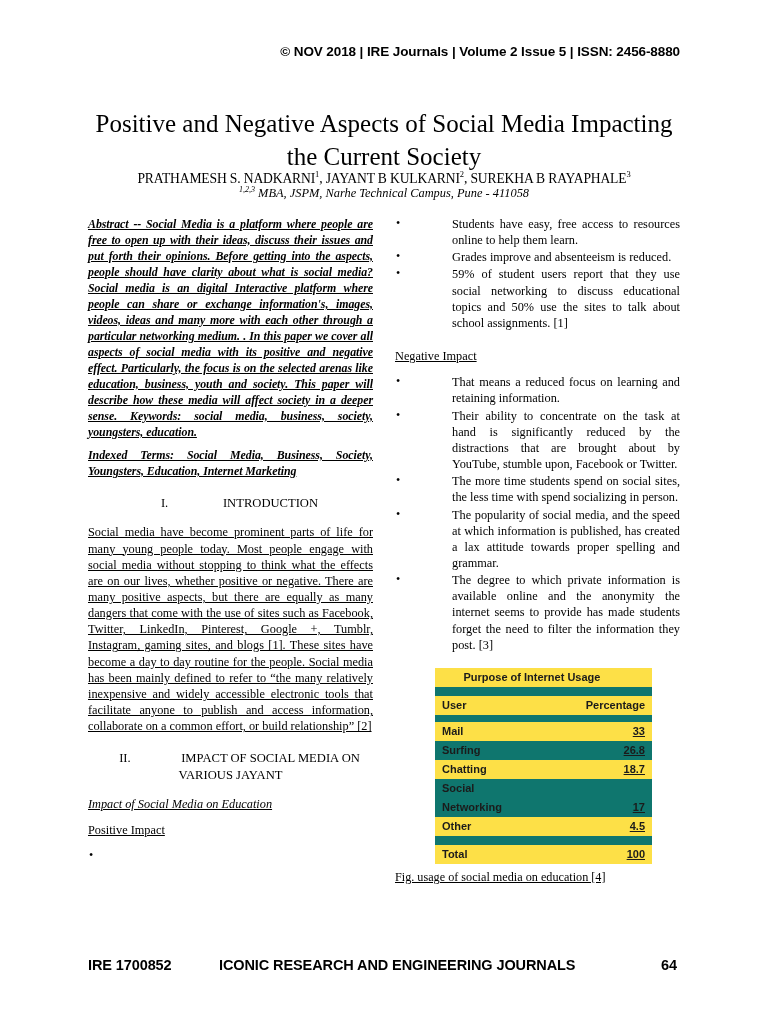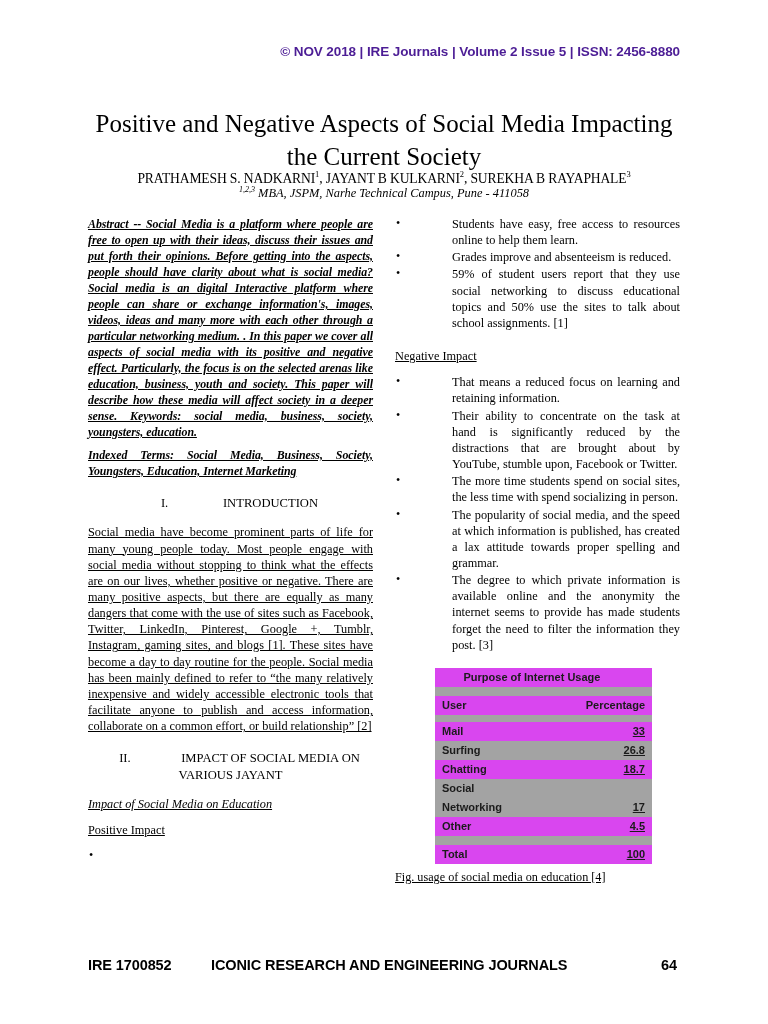--- a/index.html
+++ b/index.html
@@ -28,21 +28,21 @@
   .running-head {
     position: absolute;
     left: 88px;
     top: 44px;
     width: 592px;
     text-align: right;
     font-family: "Liberation Sans", sans-serif;
     font-weight: bold;
     font-size: 13.5px;
     letter-spacing: -0.1px;
-    color: #4c1d95;
+    color: #000000;
     white-space: nowrap;
   }
 
   
   .title {
     position: absolute;
     left: 88px;
     top: 90px;
     width: 592px;
     text-align: center;
@@ -169,22 +169,22 @@
     padding: 2px 7px 2px 7px;
     height: 15px;
     vertical-align: middle;
     border: none;
   }
   table.usage td.num {
     text-align: right;
     font-weight: bold;
     text-decoration: underline;
   }
-  table.usage tr.band td { background: #d946ef; }
-  table.usage tr.white td { background: #a3a3a3; }
+  table.usage tr.band td { background: #fde047; }
+  table.usage tr.white td { background: #0f766e; }
   table.usage td.title-cell {
     font-weight: bold;
     text-align: center;
     padding-right: 30px;
     font-size: 11px;
   }
   table.usage td.head-cell {
     font-weight: bold;
   }
   table.usage td.head-num {
@@ -215,21 +215,21 @@
     width: 592px;
     font-family: "Liberation Sans", sans-serif;
     font-weight: bold;
     font-size: 14.5px;
     letter-spacing: -0.1px;
   }
   .footer .f-id {
     position: absolute; left: 0; top: 0;
   }
   .footer .f-mid {
-    position: absolute; left: 123px; top: 0;
+    position: absolute; left: 131px; top: 0;
   }
   .footer .f-page {
     position: absolute; right: 3px; top: 0;
   }
 </style>
 </head>
 <body>
 
 <div class="page">
 

